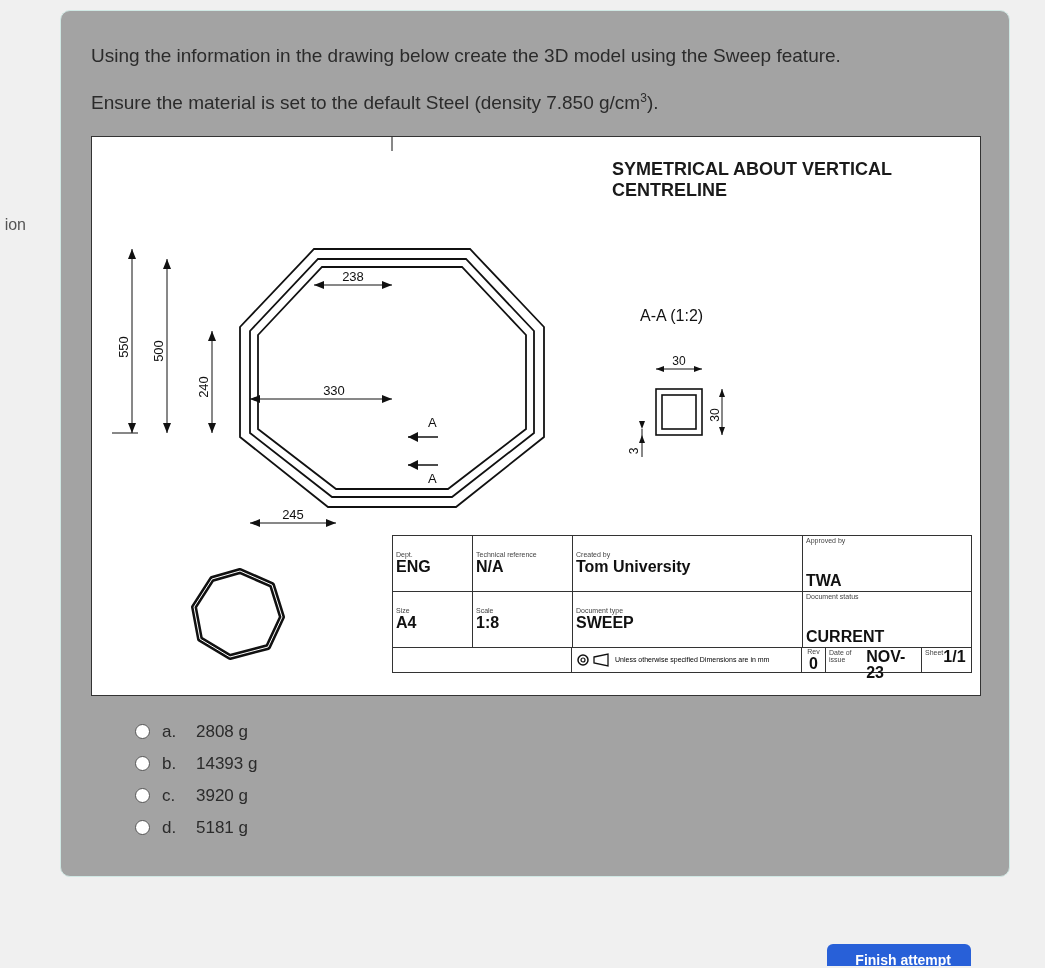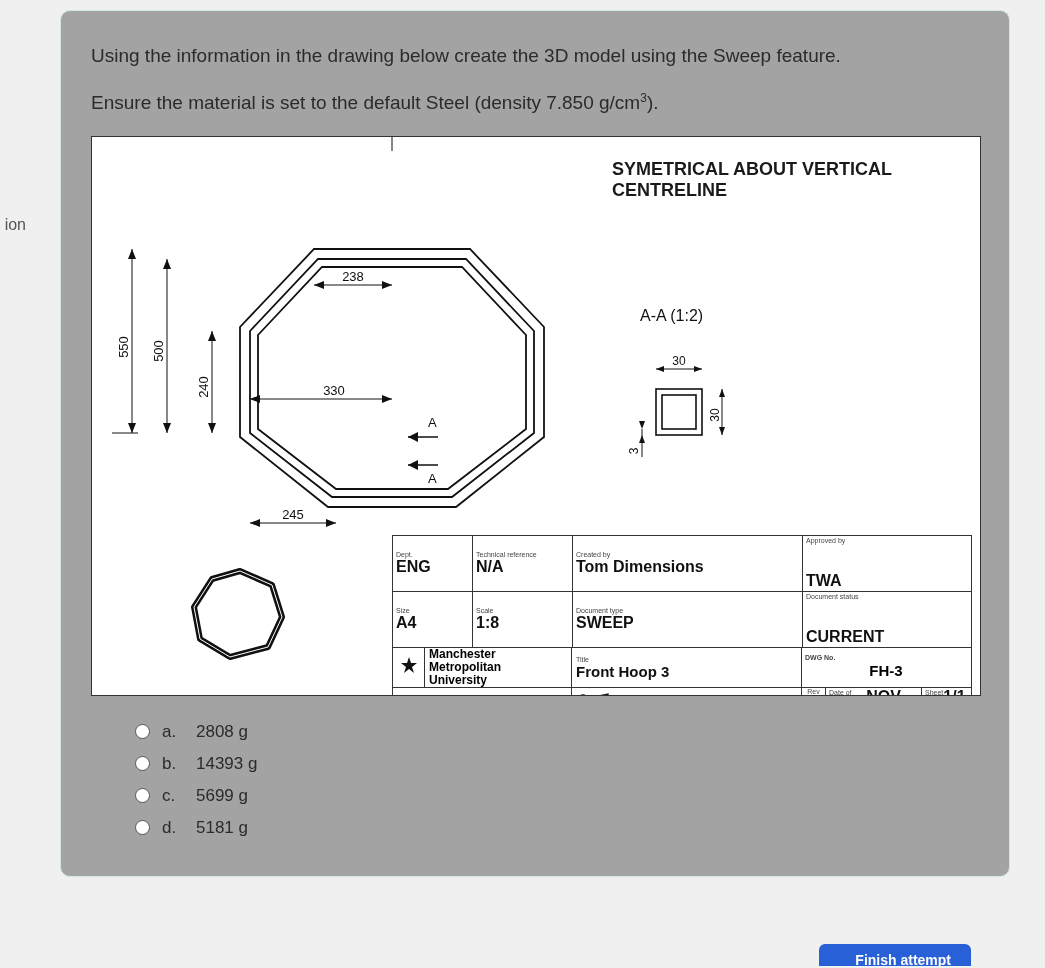--- a/index.html
+++ b/index.html
@@ -30,21 +30,21 @@
   .tb-last-left { width: 179px; border-right: 1px solid #333; }
   .tb-unit { width: 230px; border-right: 1px solid #333; font-size: 7px; padding: 2px 4px; display:flex; align-items:center; gap:6px; }
   .tb-smallc { width: 24px; border-right: 1px solid #333; display:flex; flex-direction:column; align-items:center; justify-content:center; }
   .tb-date { width: 96px; border-right: 1px solid #333; display:flex; flex-direction:row; padding: 1px 3px; }
   .tb-sheet { width: 48px; display:flex; flex-direction:row; padding: 1px 3px; }
   .mini-iso { position: absolute; left: 90px; top: 420px; }
   .answers { margin-top: 26px; padding-left: 44px; }
   .opt { display: flex; align-items: center; gap: 12px; margin: 12px 0; font-size: 17px; color: #2b2b2b; }
   .radio { width: 15px; height: 15px; border: 1.5px solid #555; border-radius: 50%; background: #fff; }
   .opt .letter { width: 22px; }
-  .finish { position: absolute; right: 74px; bottom: 2px; background: #2860d8; color: #fff; border-radius: 6px 6px 0 0; padding: 8px 20px 0 36px; font-size: 14px; font-weight: 600; height: 22px; overflow: hidden; }
+  .finish { position: absolute; right: 74px; bottom: 2px; background: #2860d8; color: #fff; border-radius: 6px 6px 0 0; padding: 8px 20px 0 28px; font-size: 14px; font-weight: 600; height: 22px; overflow: hidden; }
   .proj-sym { display:inline-flex; gap:3px; align-items:center; }
   .proj-sym svg { display:block; }
 </style>
 </head>
 <body>
 
 <div class="page">
   <div class="nav-tab">
     <span>ion</span>
   </div>
@@ -150,21 +150,21 @@
           <div class="tb-cell c1">
               <span class="tb-h">Dept.</span>
               <span class="tb-v">ENG</span>
             </div>
           <div class="tb-cell c2">
               <span class="tb-h">Technical reference</span>
               <span class="tb-v">N/A</span>
             </div>
           <div class="tb-cell c3">
               <span class="tb-h">Created by</span>
-              <span class="tb-v">Tom Dimensions</span>
+              <span class="tb-v">Tom University</span>
             </div>
           <div class="tb-cell c4">
               <span class="tb-h">Approved by</span>
               <span class="tb-v">TWA</span>
             </div>
         </div>
         <div class="tb-row tb-tr1">
           <div class="tb-cell c1">
               <span class="tb-h">Size</span>
               <span class="tb-v">A4</span>
@@ -174,42 +174,20 @@
               <span class="tb-v">1:8</span>
             </div>
           <div class="tb-cell c3">
               <span class="tb-h">Document type</span>
               <span class="tb-v">SWEEP</span>
             </div>
           <div class="tb-cell c4">
               <span class="tb-h">Document status</span>
               <span class="tb-v">CURRENT</span>
             </div>
-        </div>
-        <div class="tb-row" style="height:40px;">
-          <div class="tb-cell tb-logo">
-            <svg width="24" height="24" viewBox="0 0 24 24">
-                <g fill="#111">
-                  <path d="M12 2 L14 8 L20 8 L15 12 L17 18 L12 14 L7 18 L9 12 L4 8 L10 8 Z"></path>
-                </g>
-              </svg>
-          </div>
-          <div class="tb-cell tb-univ">
-            <span>Manchester</span>
-            <span>Metropolitan</span>
-            <span>University</span>
-          </div>
-          <div class="tb-cell tb-title-cell">
-            <span class="tb-h">Title</span>
-            <span class="tb-v" style="font-size:15px;">Front Hoop 3</span>
-          </div>
-          <div class="tb-cell tb-dwg-cell">
-            <span class="tb-h" style="align-self:flex-start;">DWG No.</span>
-            <span>FH-3</span>
-          </div>
         </div>
         <div class="tb-row" style="height:24px;">
           <div class="tb-last-left"></div>
           <div class="tb-unit">
             <span class="proj-sym">
               <svg width="14" height="14">
                   <circle cx="7" cy="7" r="5" fill="none" stroke="#111" stroke-width="1.5"></circle>
                   <circle cx="7" cy="7" r="2" fill="none" stroke="#111" stroke-width="1.2"></circle>
                 </svg>
               <svg width="16" height="14">
@@ -243,21 +221,21 @@
         <span>2808 g</span>
       </div>
       <div class="opt">
         <span class="radio"></span>
         <span class="letter">b.</span>
         <span>14393 g</span>
       </div>
       <div class="opt">
         <span class="radio"></span>
         <span class="letter">c.</span>
-        <span>5699 g</span>
+        <span>3920 g</span>
       </div>
       <div class="opt">
         <span class="radio"></span>
         <span class="letter">d.</span>
         <span>5181 g</span>
       </div>
     </div>
 
   </div>
 

